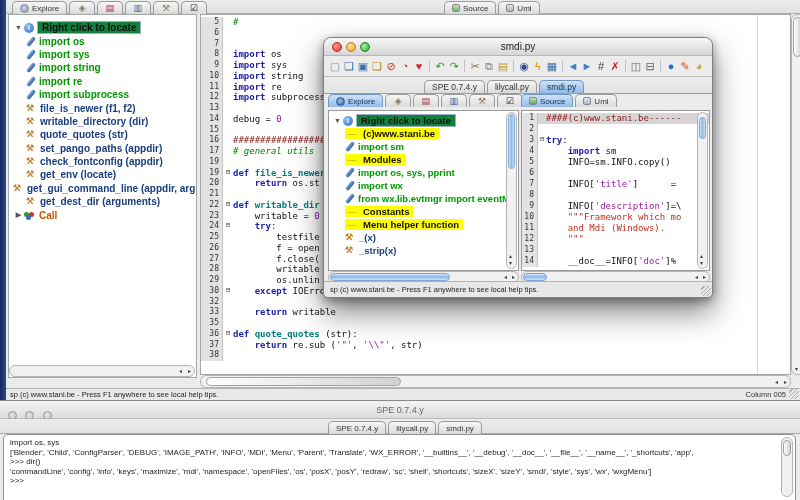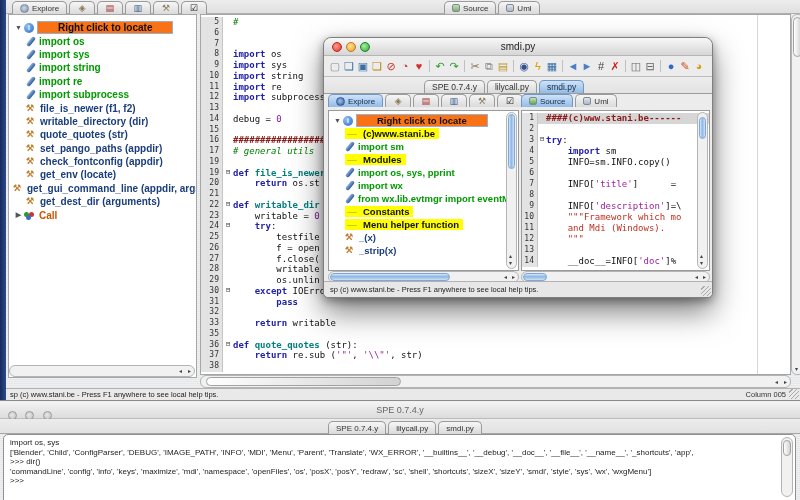--- a/index.html
+++ b/index.html
@@ -29,21 +29,21 @@
   .globe { width:9px; height:9px; border-radius:50%; background:radial-gradient(circle at 3px 3px,#9cc4ee,#2a5a9c); border:1px solid #3a5a8c; }
   .globe.grey { background:radial-gradient(circle at 3px 3px,#cfd8e2,#7a8ea6); border-color:#7a8ea6; }
   .sq-icon { width:8px; height:8px; border:1px solid #888; border-radius:2px; }
 
   #mw-left-panel { left:2px; top:14px; width:189px; height:364px; background:#fff; border:1px solid #a6a6a6; overflow:hidden; }
   #main-tree { padding:6px 0 0 4px; }
   .tree-row { height:13.4px; display:flex; align-items:center; font-size:10px; font-weight:bold; white-space:nowrap; }
   .exp { width:11px; text-align:center; font-size:7px; color:#555; } .indent-m { width:13px; }
   .info-icon { width:10px; height:10px; border-radius:50%; background:radial-gradient(circle at 3px 3px,#8cc0f0,#2a6acc);
     color:#fff; font-size:7px; font-weight:bold; text-align:center; line-height:10px; margin-right:3px; }
-  .root-box { border:1px solid #9ab0c8; background:#f97316; padding:0 20px; font-weight:bold; color:#111; }
+  .root-box { border:1px solid #9ab0c8; background:#15803d; padding:0 4px; font-weight:bold; color:#111; }
   .icon-pin { width:9px; height:11px; margin-right:4px; position:relative; flex:none; }
   .icon-pin::before { content:""; position:absolute; left:3px; top:0; width:4px; height:11px; border-radius:2px;
     background:linear-gradient(90deg,#8cb0dc,#2a5a9c); transform:rotate(40deg); }
   .icon-wrench { width:10px; margin-right:4px; font-size:9px; line-height:9px; color:#c08030; flex:none; }
   .icon-call { width:11px; height:9px; position:relative; margin-right:4px; flex:none; }
   .icon-call::before { content:""; position:absolute; left:0; top:1px; width:5px; height:5px; border-radius:50%; background:#2a9a2a; box-shadow:5px 0 0 #cc3333; }
   .icon-call::after { content:""; position:absolute; left:2px; top:4px; width:5px; height:5px; border-radius:50%; background:#3a6acc; }
   .lbl-import { color:#009a00; }
   .lbl-func { color:#1a3d7c; }
   .lbl-call { color:#cc5500; }
@@ -53,21 +53,21 @@
   
   #mw-editor { left:194px; top:14px; width:591px; height:361px; background:#fff; border:1px solid #a6a6a6; overflow:hidden; }
   .ed-row { display:flex; height:10.75px; line-height:10.75px; }
   .ed-num { width:22px; flex:none; text-align:right; padding-right:3px; background:#e3e3e3; border-right:1px solid #c6c6c6;
     color:#333; font:8px "DejaVu Sans Mono", monospace; }
   .ed-fold { width:10px; flex:none; text-align:center; font:7px "DejaVu Sans Mono", monospace; color:#444; }
   .ed-code { white-space:pre; font:9px "DejaVu Sans Mono", monospace; color:#111; }
   .tk-kw { color:#2222aa; font-weight:bold; }
   .tk-fn { color:#007f7f; font-weight:bold; }
   .tk-com { color:#007f00; font-style:italic; }
-  .tk-comred { color:#8b1a1a; font-weight:bold; }
+  .tk-comred { color:#8b1a1a; font-weight:normal; }
   .tk-str { color:#c03020; }
   .tk-strq { color:#a020a0; }
   .tk-num { color:#8020a0; }
   .tk-pl { color:#111; }
   .bg-hl { background:#d6d6d6; }
   #edge-line { left:556px; top:0; width:1px; height:361px; background:#d8d8d8; }
 
   
   .sb-track { background:#f1f1f1; border:1px solid #b4b4b4; border-radius:6px; position:absolute; }
   .sb-thumb-white { background:linear-gradient(90deg,#ffffff,#d2d2d2); border:1px solid #a2a2a2; border-radius:5px; position:absolute; }
@@ -383,25 +383,20 @@
           </div>
           <div class="ed-row">
             <span class="ed-num">29</span>
             <span class="ed-fold"></span>
             <span class="ed-code"><span class="tk-pl">        os.unlin</span></span>
           </div>
           <div class="ed-row">
             <span class="ed-num">30</span>
             <span class="ed-fold">⊟</span>
             <span class="ed-code"><span class="tk-pl">    </span><span class="tk-kw">except</span><span class="tk-pl"> IOError:</span></span>
-          </div>
-          <div class="ed-row">
-            <span class="ed-num">31</span>
-            <span class="ed-fold"></span>
-            <span class="ed-code"><span class="tk-pl">        </span><span class="tk-kw">pass</span></span>
           </div>
           <div class="ed-row">
             <span class="ed-num">32</span>
             <span class="ed-fold"></span>
             <span class="ed-code"></span>
           </div>
           <div class="ed-row">
             <span class="ed-num">33</span>
             <span class="ed-fold"></span>
             <span class="ed-code"><span class="tk-pl">    </span><span class="tk-kw">return</span><span class="tk-pl"> writable</span></span>

